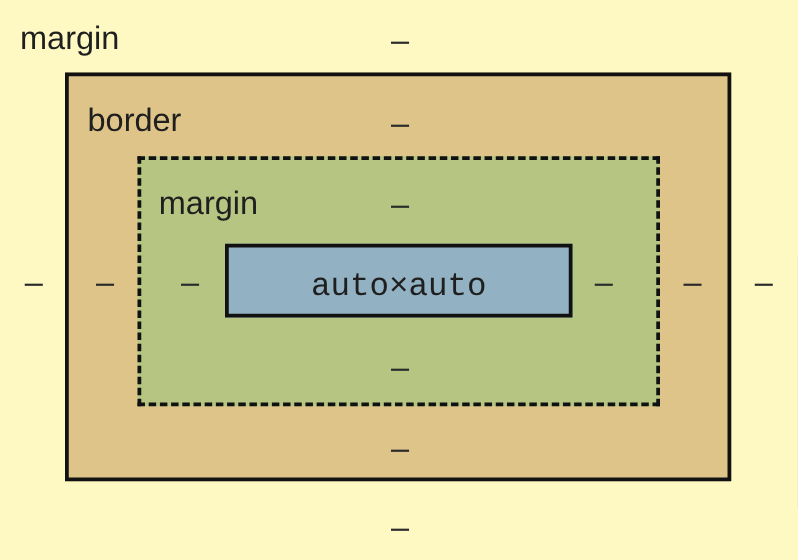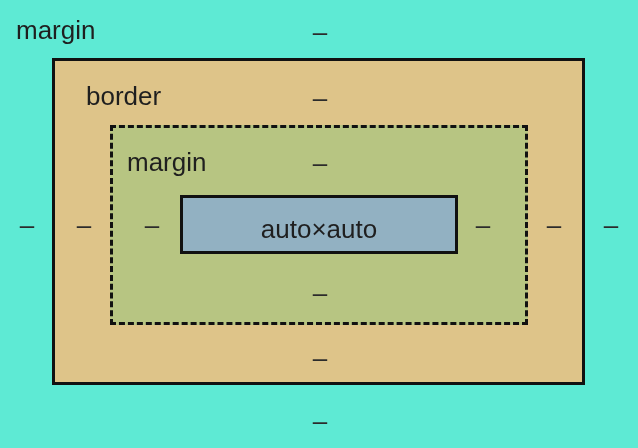--- a/index.html
+++ b/index.html
@@ -12,21 +12,21 @@
     height: 448px;
     overflow: hidden;
     font-family: "Liberation Sans", sans-serif;
   }
 
   
   #box-model {
     position: relative;
     width: 638px;
     height: 448px;
-    background: #5eead4;   
+    background: #fef9c3;   
     box-sizing: border-box;
   }
 
   
   .region {
     position: absolute;
     box-sizing: border-box;
   }
 
   #border-box {
@@ -60,36 +60,36 @@
   .region-label {
     position: absolute;
     color: #1f1f1f;
     font-size: 26px;
     line-height: 26px;
     font-family: "Liberation Sans", sans-serif;
     white-space: nowrap;
     user-select: none;
   }
   #label-margin  { left: 16px;  top: 17px; }
-  #label-border  { left: 86px;  top: 83px; }
+  #label-border  { left: 70px;  top: 83px; }
   #label-padding { left: 127px; top: 149px; }
 
   
   #content-label {
     position: absolute;
     left: 180px;
     top: 195px;
     width: 278px;
     height: 68px;
     display: flex;
     align-items: center;
     justify-content: center;
     color: #1f1f1f;
     font-size: 26px;
-    font-family: Liberation Sans, sans-serif;
+    font-family: Liberation Mono, monospace;
     white-space: nowrap;
     user-select: none;
   }
 
   
   .spacing-value {
     position: absolute;
     color: #2b2b2b;
     font-size: 26px;
     line-height: 26px;

